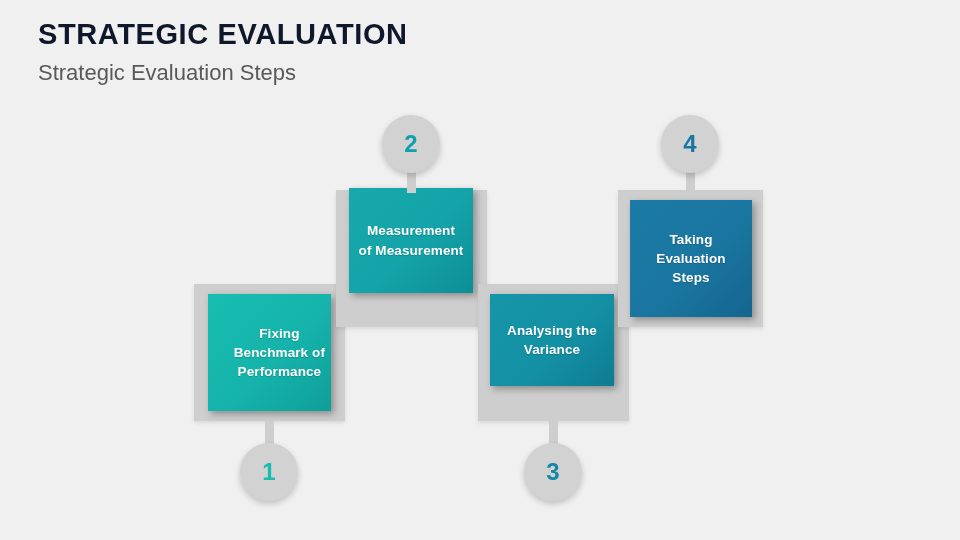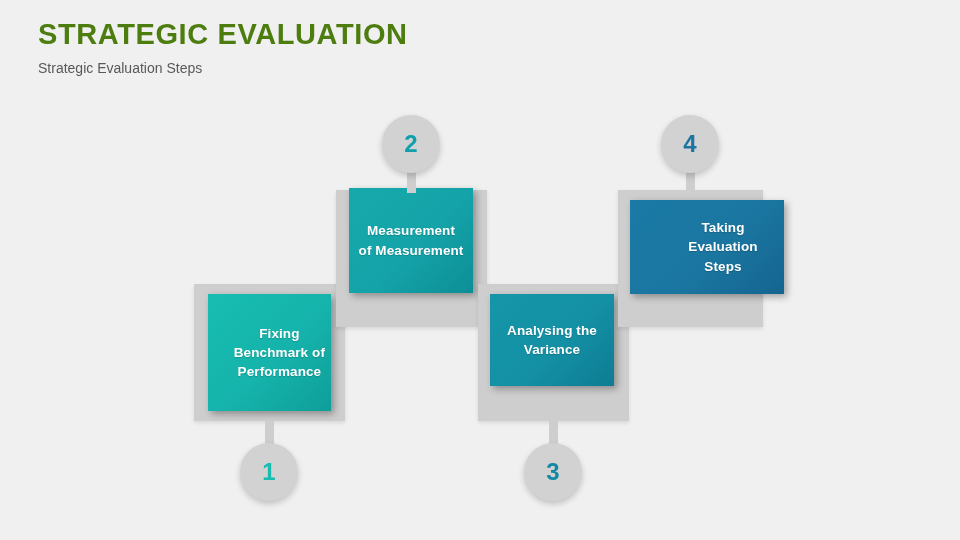--- a/index.html
+++ b/index.html
@@ -25,27 +25,27 @@
   #header {
     position: absolute;
     left: 38px;
     top: 18px;
     width: 700px;
   }
   #page-title {
     font-size: 29px;
     font-weight: bold;
     letter-spacing: 0.6px;
-    color: #4d7c0f;
+    color: #0f172a;
     line-height: 1.15;
     margin: 0;
     white-space: nowrap;
   }
   #page-subtitle {
-    font-size: 14px;
+    font-size: 22px;
     font-weight: normal;
     color: #595959;
     margin: 9px 0 0 0;
     line-height: 1.15;
   }
 
   
   #diagram {
     position: absolute;
     left: 0;
@@ -123,22 +123,22 @@
 
   
   #step3-frame { left: 478px; top: 284px; width: 151px; height: 137px; }
   #step3-tile  { left: 490px; top: 294px; width: 124px; height: 92px;
                  background: linear-gradient(135deg, #1596a8 0%, #1490a4 55%, #0d7c93 100%); }
   #step3-stem  { left: 549px; top: 421px; height: 32px; }
   #step3-bubble{ left: 524px; top: 443px; color: #1289a5; }
 
   
   #step4-frame { left: 618px; top: 190px; width: 145px; height: 137px; }
-  #step4-tile  { left: 630px; top: 200px; width: 122px; height: 94px;
-                 background: linear-gradient(135deg, #1b7ba6 0%, #1a76a0 55%, #146590 100%); padding-left: 32px; }
+  #step4-tile  { left: 630px; top: 200px; width: 122px; height: 117px;
+                 background: linear-gradient(135deg, #1b7ba6 0%, #1a76a0 55%, #146590 100%); }
   #step4-stem  { left: 686px; top: 163px; height: 30px; }
   #step4-bubble{ left: 661px; top: 115px; color: #1b75a1; }
 </style>
 </head>
 <body>
 
 <div id="slide">
 
   <div id="header">
     <h1 id="page-title">STRATEGIC EVALUATION</h1>

